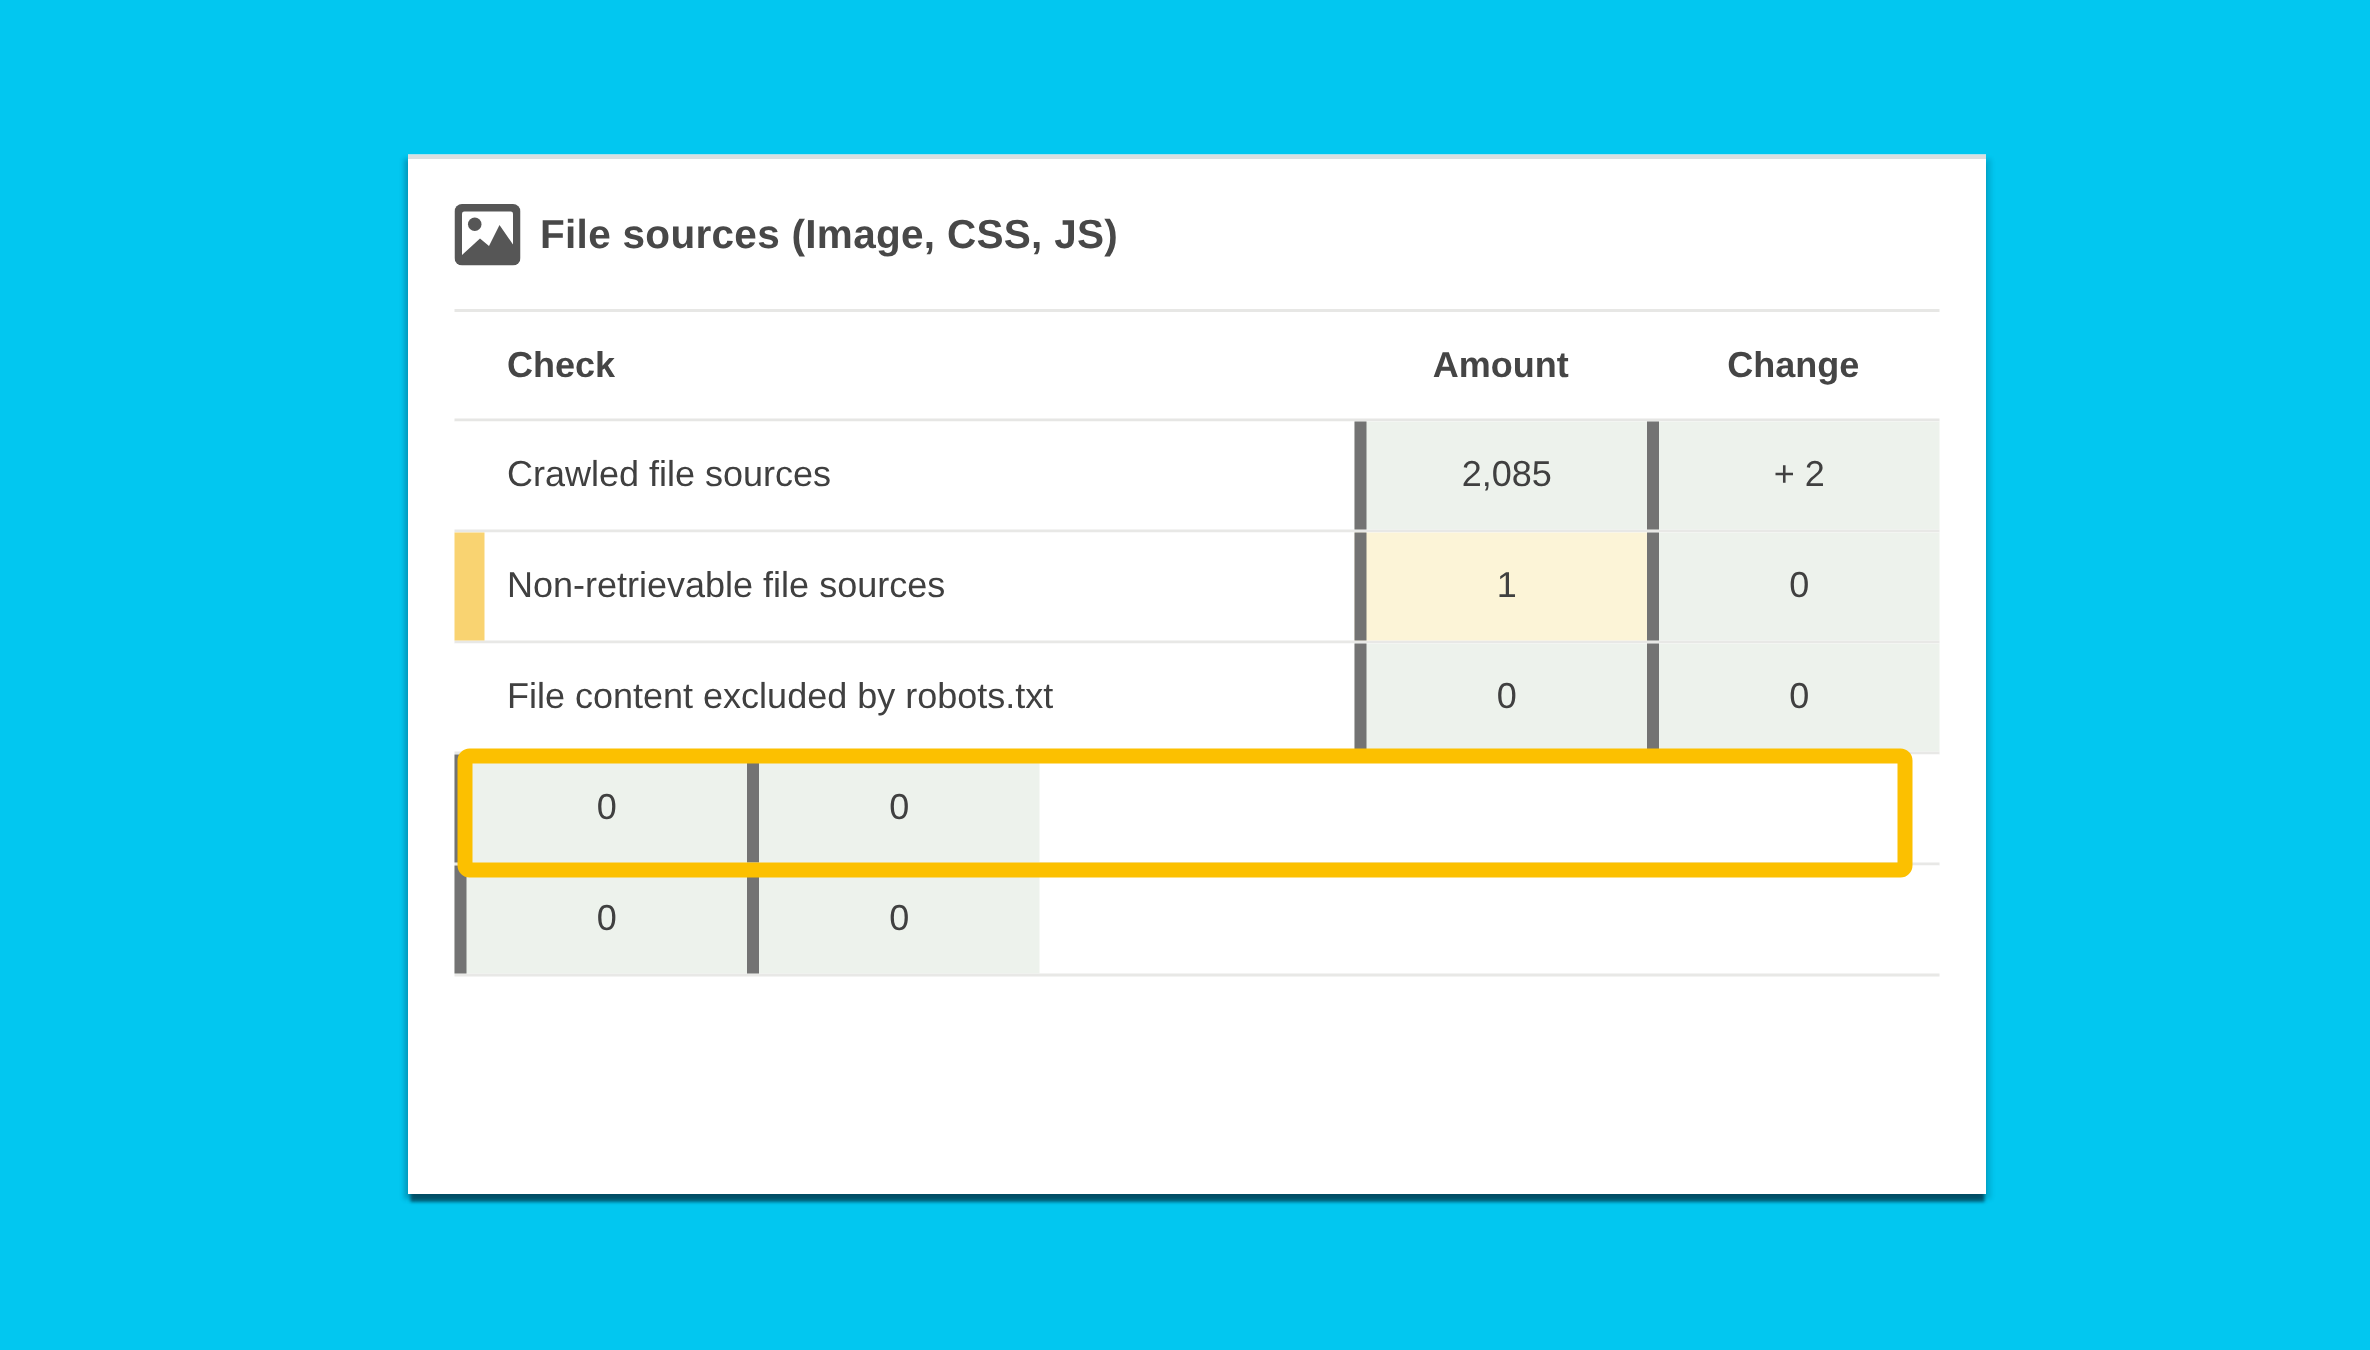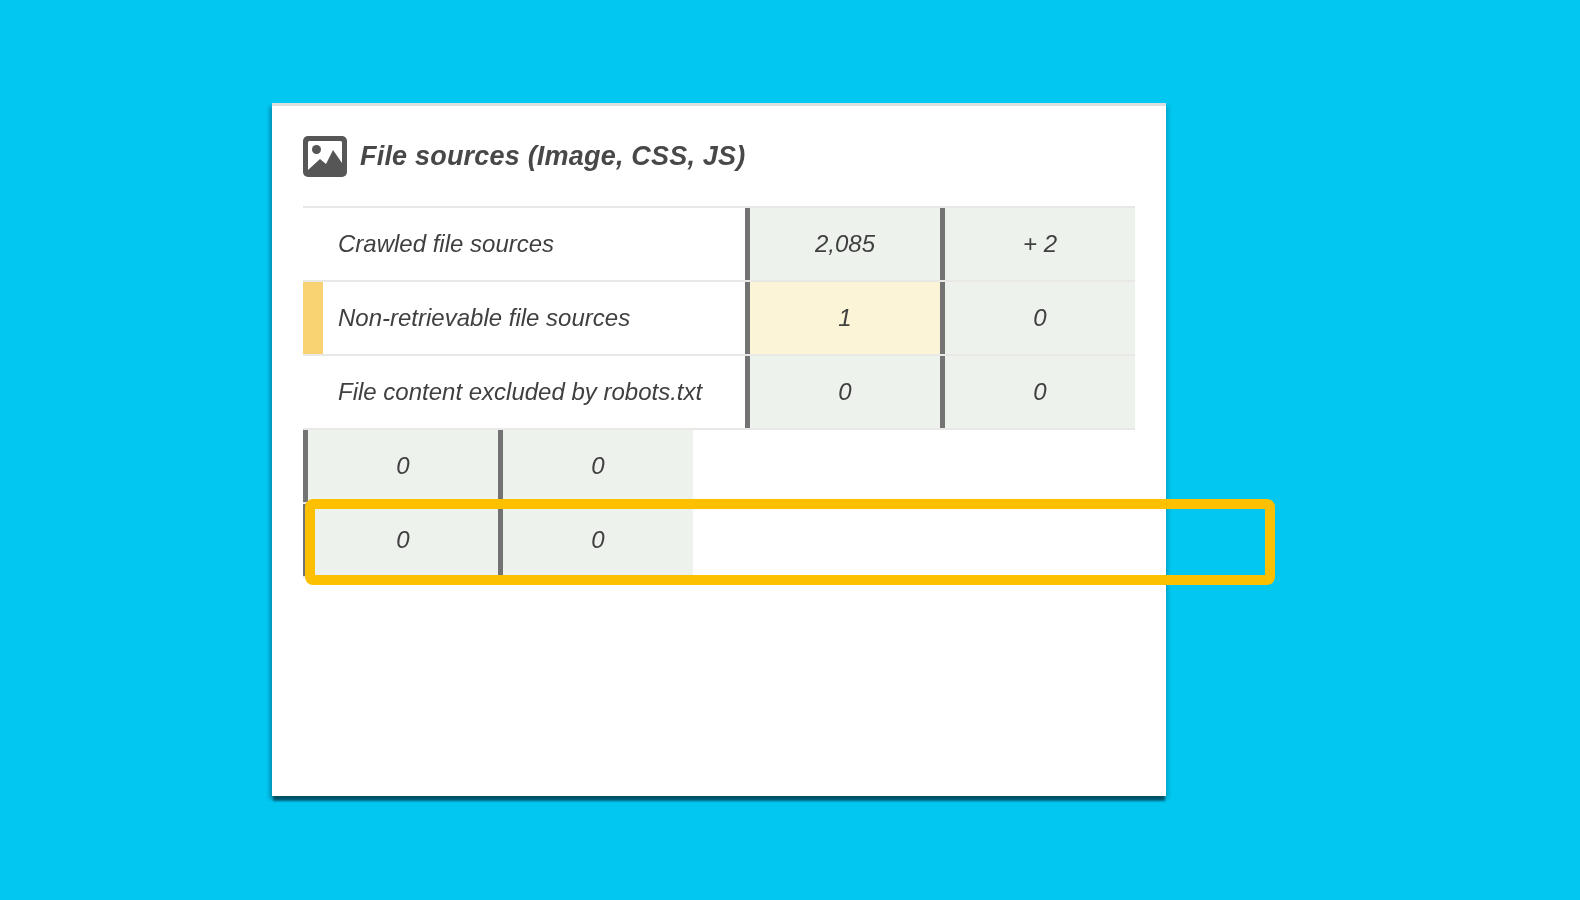--- a/index.html
+++ b/index.html
@@ -13,31 +13,30 @@
   .stage {
     position: relative;
     width: 1580px;
     height: 900px;
     background: var(--bg, #02c7f0);
   }
   .card {
     position: absolute;
     left: 272px;
     top: 103px;
-    width: 894px;
+    width: 1052px;
     height: 693px;
     box-sizing: border-box;
     background: #ffffff;
     border-top: 3px solid #dbdfe0;
     padding: 0 31px;
     box-shadow:
       0 6px 2px -1px rgba(0, 25, 40, 0.55),
       -3px 3px 3px rgba(0, 60, 85, 0.30),
       3px 3px 3px rgba(0, 60, 85, 0.18);
-    font-style: italic;
   }
   .card-header {
     height: 100px;
     display: flex;
     align-items: center;
     border-bottom: 2px solid #e7e7e5;
   }
   .card-icon {
     width: 44px;
     height: 41px;
@@ -89,21 +88,21 @@
     font-size: 24px;
     color: #404040;
   }
   .cell-check {
     flex: 1;
     padding-left: 35px;
   }
   .cell-amount, .cell-change {
     width: 195px;
     box-sizing: border-box;
-    border-left: 5px solid #737373;
+    border-left: 8px solid #737373;
     justify-content: center;
   }
   .bg-neutral { background: var(--cell-neutral, #edf2ec); }
   .bg-warning { background: var(--cell-warning, #fcf4d7); }
   .bg-error   { background: var(--cell-error, #f8d8d6); }
   .marker {
     position: absolute;
     left: 0;
     top: 0;
     bottom: 0;
@@ -134,20 +133,25 @@
       <svg class="card-icon" viewBox="0 0 44 41" xmlns="http://www.w3.org/2000/svg">
         <rect x="0" y="0" width="44" height="41" rx="5" fill="#565656"></rect>
         <rect x="5" y="5" width="34" height="31" rx="1.5" fill="#ffffff"></rect>
         <circle cx="13.5" cy="13.5" r="4.5" fill="#565656"></circle>
         <path d="M5 36 L5 34 L17 23 L23 28 L30 14 L39 27 L39 36 Z" fill="#565656"></path>
       </svg>
       <h1 class="card-title">File sources (Image, CSS, JS)</h1>
     </div>
 
     <div class="table">
+      <div class="thead">
+        <div class="th th-check">Check</div>
+        <div class="th th-amount">Amount</div>
+        <div class="th th-change">Change</div>
+      </div>
       <div class="tbody" id="tbody">
           <div class="row">
 
     <div class="cell cell-check">Crawled file sources</div>
     <div class="cell cell-amount bg-neutral">2,085</div>
     <div class="cell cell-change bg-neutral">+ 2</div>
   </div>
           <div class="row">
     <div class="marker marker-yellow"></div>
     <div class="cell cell-check">Non-retrievable file sources</div>

